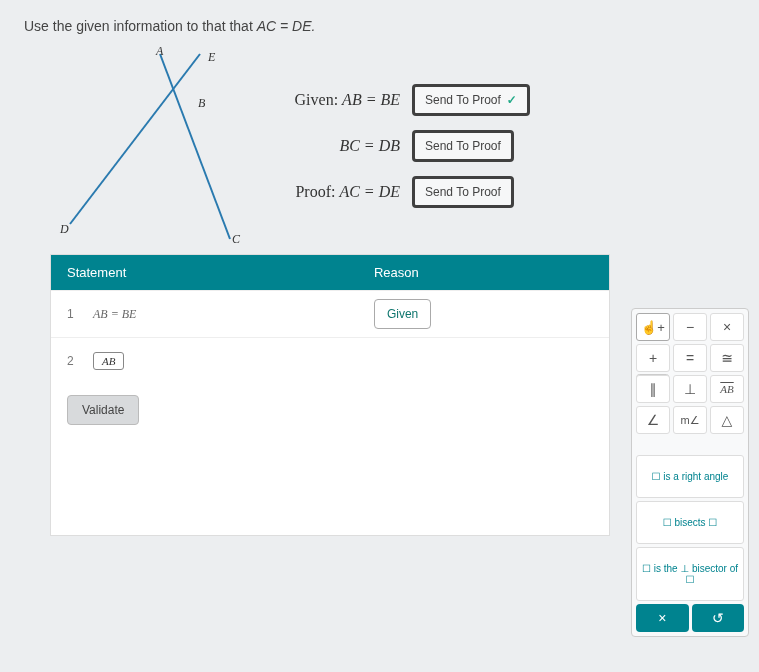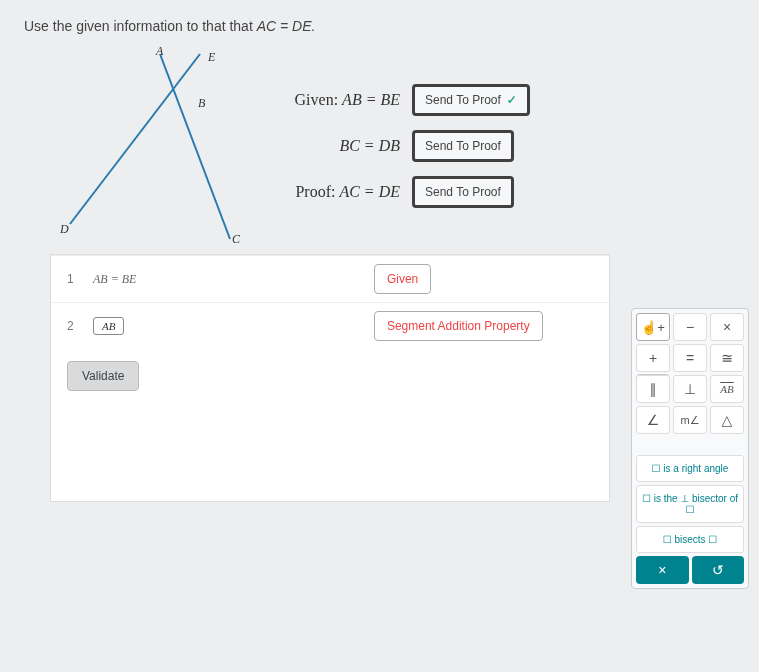--- a/index.html
+++ b/index.html
@@ -93,21 +93,21 @@
       font-family: Georgia, serif;
       font-size: 11px;
       background: #fff;
     }
     .reason-box {
       border: 1px solid #aaa;
       border-radius: 4px;
       padding: 7px 12px;
       font-size: 12px;
       display: inline-block;
-      color: #ef4444;
+      color: #0f766e;
       cursor: pointer;
     }
     .validate-row { padding: 12px 16px 20px 16px; }
     .validate-btn {
       background: #d8dadc;
       border: 1px solid #bbb;
       border-radius: 4px;
       padding: 7px 14px;
       font-size: 12px;
       color: #444;
@@ -158,21 +158,21 @@
       border: 1px solid #ccc;
       padding: 2px 6px;
       font-size: 10px;
       border-radius: 3px;
       white-space: nowrap;
     }
     .pal-wide {
       background: #fff;
       border: 1px solid #ddd;
       border-radius: 3px;
-      padding: 7px 4px;
+      padding: 15px 4px;
       font-size: 10px;
       color: #00838f;
       text-align: center;
       margin-bottom: 3px;
       cursor: pointer;
     }
     .pal-actions {
       display: grid;
       grid-template-columns: 1fr 1fr;
       gap: 3px;
@@ -236,37 +236,38 @@
         <span>Proof: </span><span class="m">AC = DE</span>
       </div>
       <button class="send-btn">
         <span>Send To Proof</span>
       </button>
     </div>
   </div>
 </div>
 
 <div class="proof-table">
+  <div class="pt-head">
+    <div class="col1">Statement</div>
+    <div class="col2">Reason</div>
+  </div>
   <div class="pt-row">
     <div class="col1">
       <span class="row-num">1</span>
       <span class="stmt-text">AB = BE</span>
     </div>
     <div class="col2">
       <span class="reason-box">Given</span>
     </div>
   </div>
   <div class="pt-row">
     <div class="col1">
       <span class="row-num">2</span>
       <span class="stmt-box">AB</span>
     </div>
-    <div class="col2">
-      <span class="reason-box">Segment Addition Property</span>
-    </div>
   </div>
   <div class="validate-row">
     <button class="validate-btn">Validate</button>
   </div>
   <div style="height:90px"></div>
 </div>
 
 <div class="palette">
   <div class="pal-grid">
     <div class="pal-cell active">
@@ -286,20 +287,20 @@
       </div>
 
     <div class="pal-cell">∠</div>
     <div class="pal-cell" style="font-size:11px">m∠</div>
     <div class="pal-cell">△</div>
   </div>
 
   <div style="height:18px"></div>
 
   <div class="pal-wide">☐ is a right angle</div>
+  <div class="pal-wide">☐ bisects ☐</div>
   <div class="pal-wide">☐ is the ⊥ bisector of ☐</div>
-  <div class="pal-wide">☐ bisects ☐</div>
 
   <div class="pal-actions">
     <div class="pal-action">×</div>
     <div class="pal-action">↺</div>
   </div>
 </div>
 
 </body></html>

